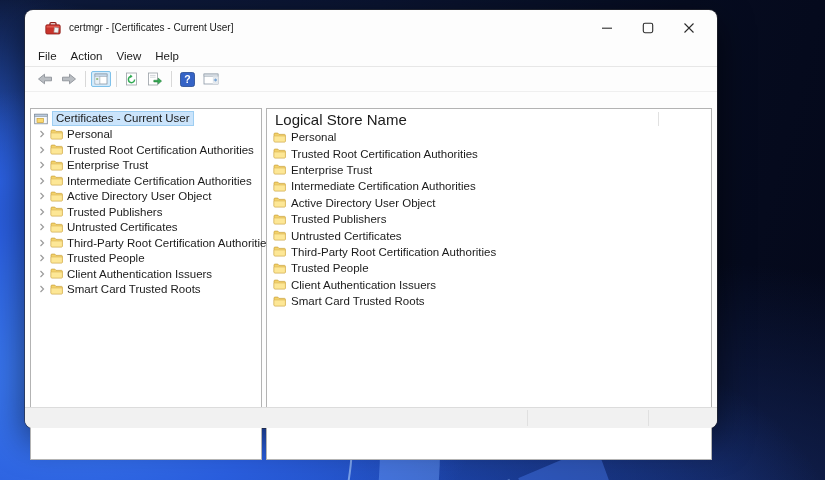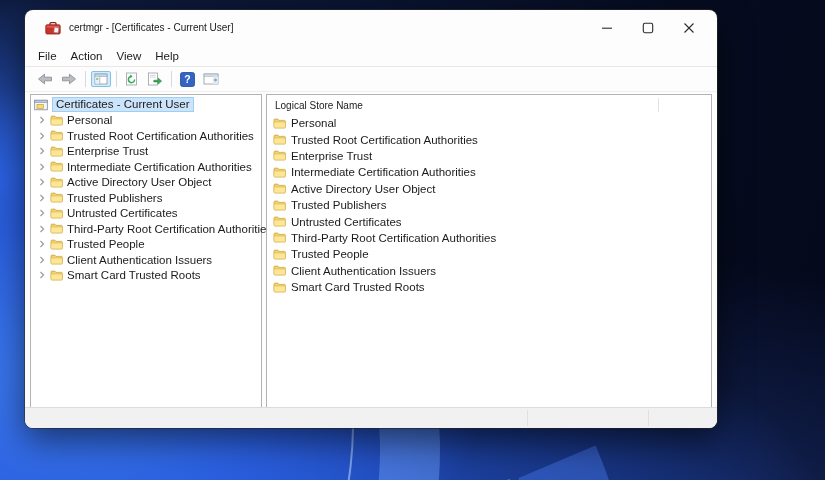--- a/index.html
+++ b/index.html
@@ -36,34 +36,34 @@
   
   .menubar{height:21px;display:flex;align-items:center;padding-left:6px;font-size:11.5px;color:#1b1b1b;border-bottom:1px solid #e7e7e7;flex:0 0 auto;}
   .menu-item{padding:1px 7px;}
   
   .toolbar{height:24px;display:flex;align-items:center;padding-left:8px;border-bottom:1px solid #efefef;flex:0 0 auto;}
   .tb-btn{display:inline-flex;align-items:center;justify-content:center;padding:1px 2px;margin:0 1px;background:transparent;border:1px solid transparent;border-radius:2px;}
   .tb-btn.active{background:#d4ebfb;border-color:#7fc1ea;}
   .tb-sep{width:1px;height:16px;background:#d8d8d8;margin:0 4px;}
   
   .main{flex:1 1 auto;position:relative;background:#fdfdfd;}
-  .panel{position:absolute;top:2px;height:314px;background:#fff;border:1px solid #b3b3b3;box-sizing:border-box;}
+  .panel{position:absolute;top:16px;height:352px;background:#fff;border:1px solid #b3b3b3;box-sizing:border-box;}
   .panel.tree-panel{left:5px;width:232px;}
   .panel.list-panel{left:241px;width:446px;}
   
   .tree{padding-top:2px;font-size:11.5px;color:#1b1b1b;}
   .tree-row{height:15.5px;display:flex;align-items:center;white-space:nowrap;}
   .tree-root-row{padding-left:3px;}
   .tree-child-row{padding-left:6px;}
   .chev{width:10px;display:inline-flex;justify-content:center;margin-right:3px;flex:0 0 auto;}
   .fold{width:13px;height:11px;display:inline-flex;margin-right:4px;flex:0 0 auto;}
   .root-ic{width:14px;height:12px;display:inline-flex;margin-right:4px;flex:0 0 auto;}
   .root-label{background:#cbe4fb;border:1px solid #9ecef2;padding:0 3px;line-height:13px;}
   
-  .list-header{height:20px;display:flex;align-items:center;padding-left:8px;font-size:10px;color:#1b1b1b;position:relative;}
+  .list-header{height:20px;display:flex;align-items:center;padding-left:8px;font-size:15px;color:#1b1b1b;position:relative;}
   .col-div{position:absolute;left:391px;top:3px;width:1px;height:14px;background:#e1e1e1;}
   .list-row{height:16.4px;display:flex;align-items:center;padding-left:6px;font-size:11.5px;color:#1b1b1b;white-space:nowrap;}
   .list-row .fold{margin-right:5px;}
   
   .statusbar{height:20px;background:#f1f1f1;border-top:1px solid #dcdcdc;border-radius:0 0 8px 8px;position:relative;flex:0 0 auto;}
   .st-div{position:absolute;top:2px;bottom:2px;width:1px;background:#e0e0e0;}
 </style>
 </head>
 <body>
 

